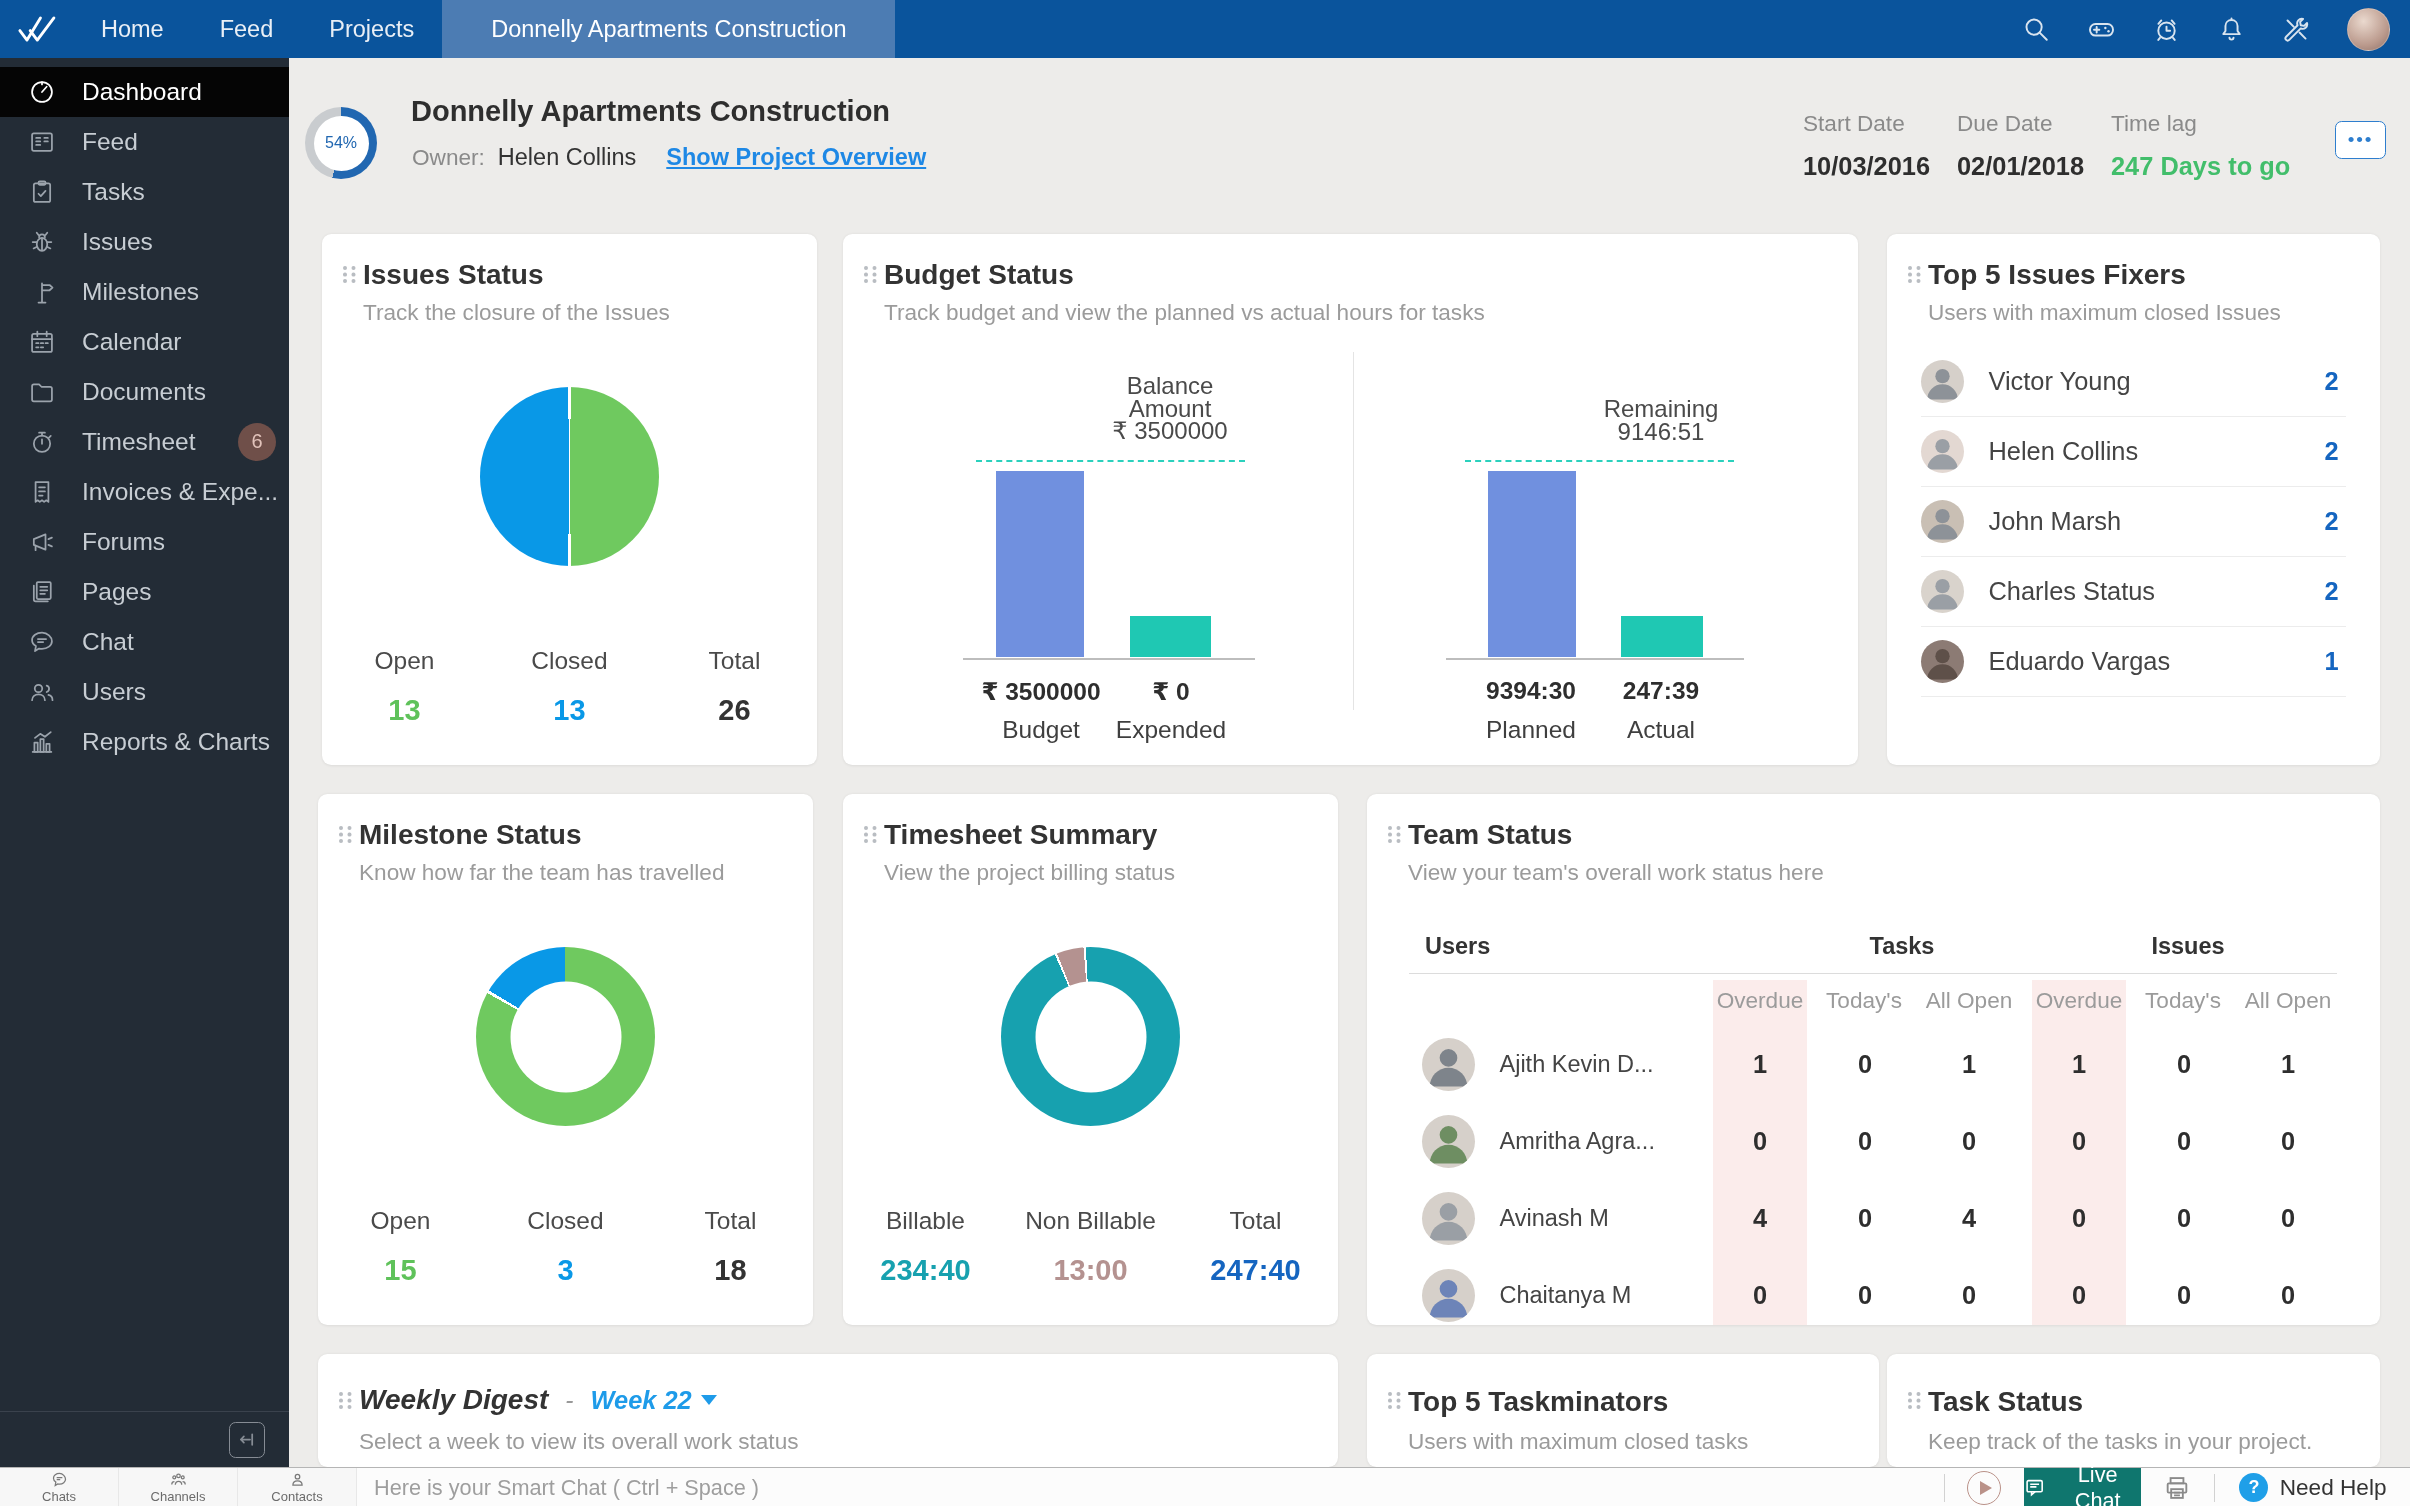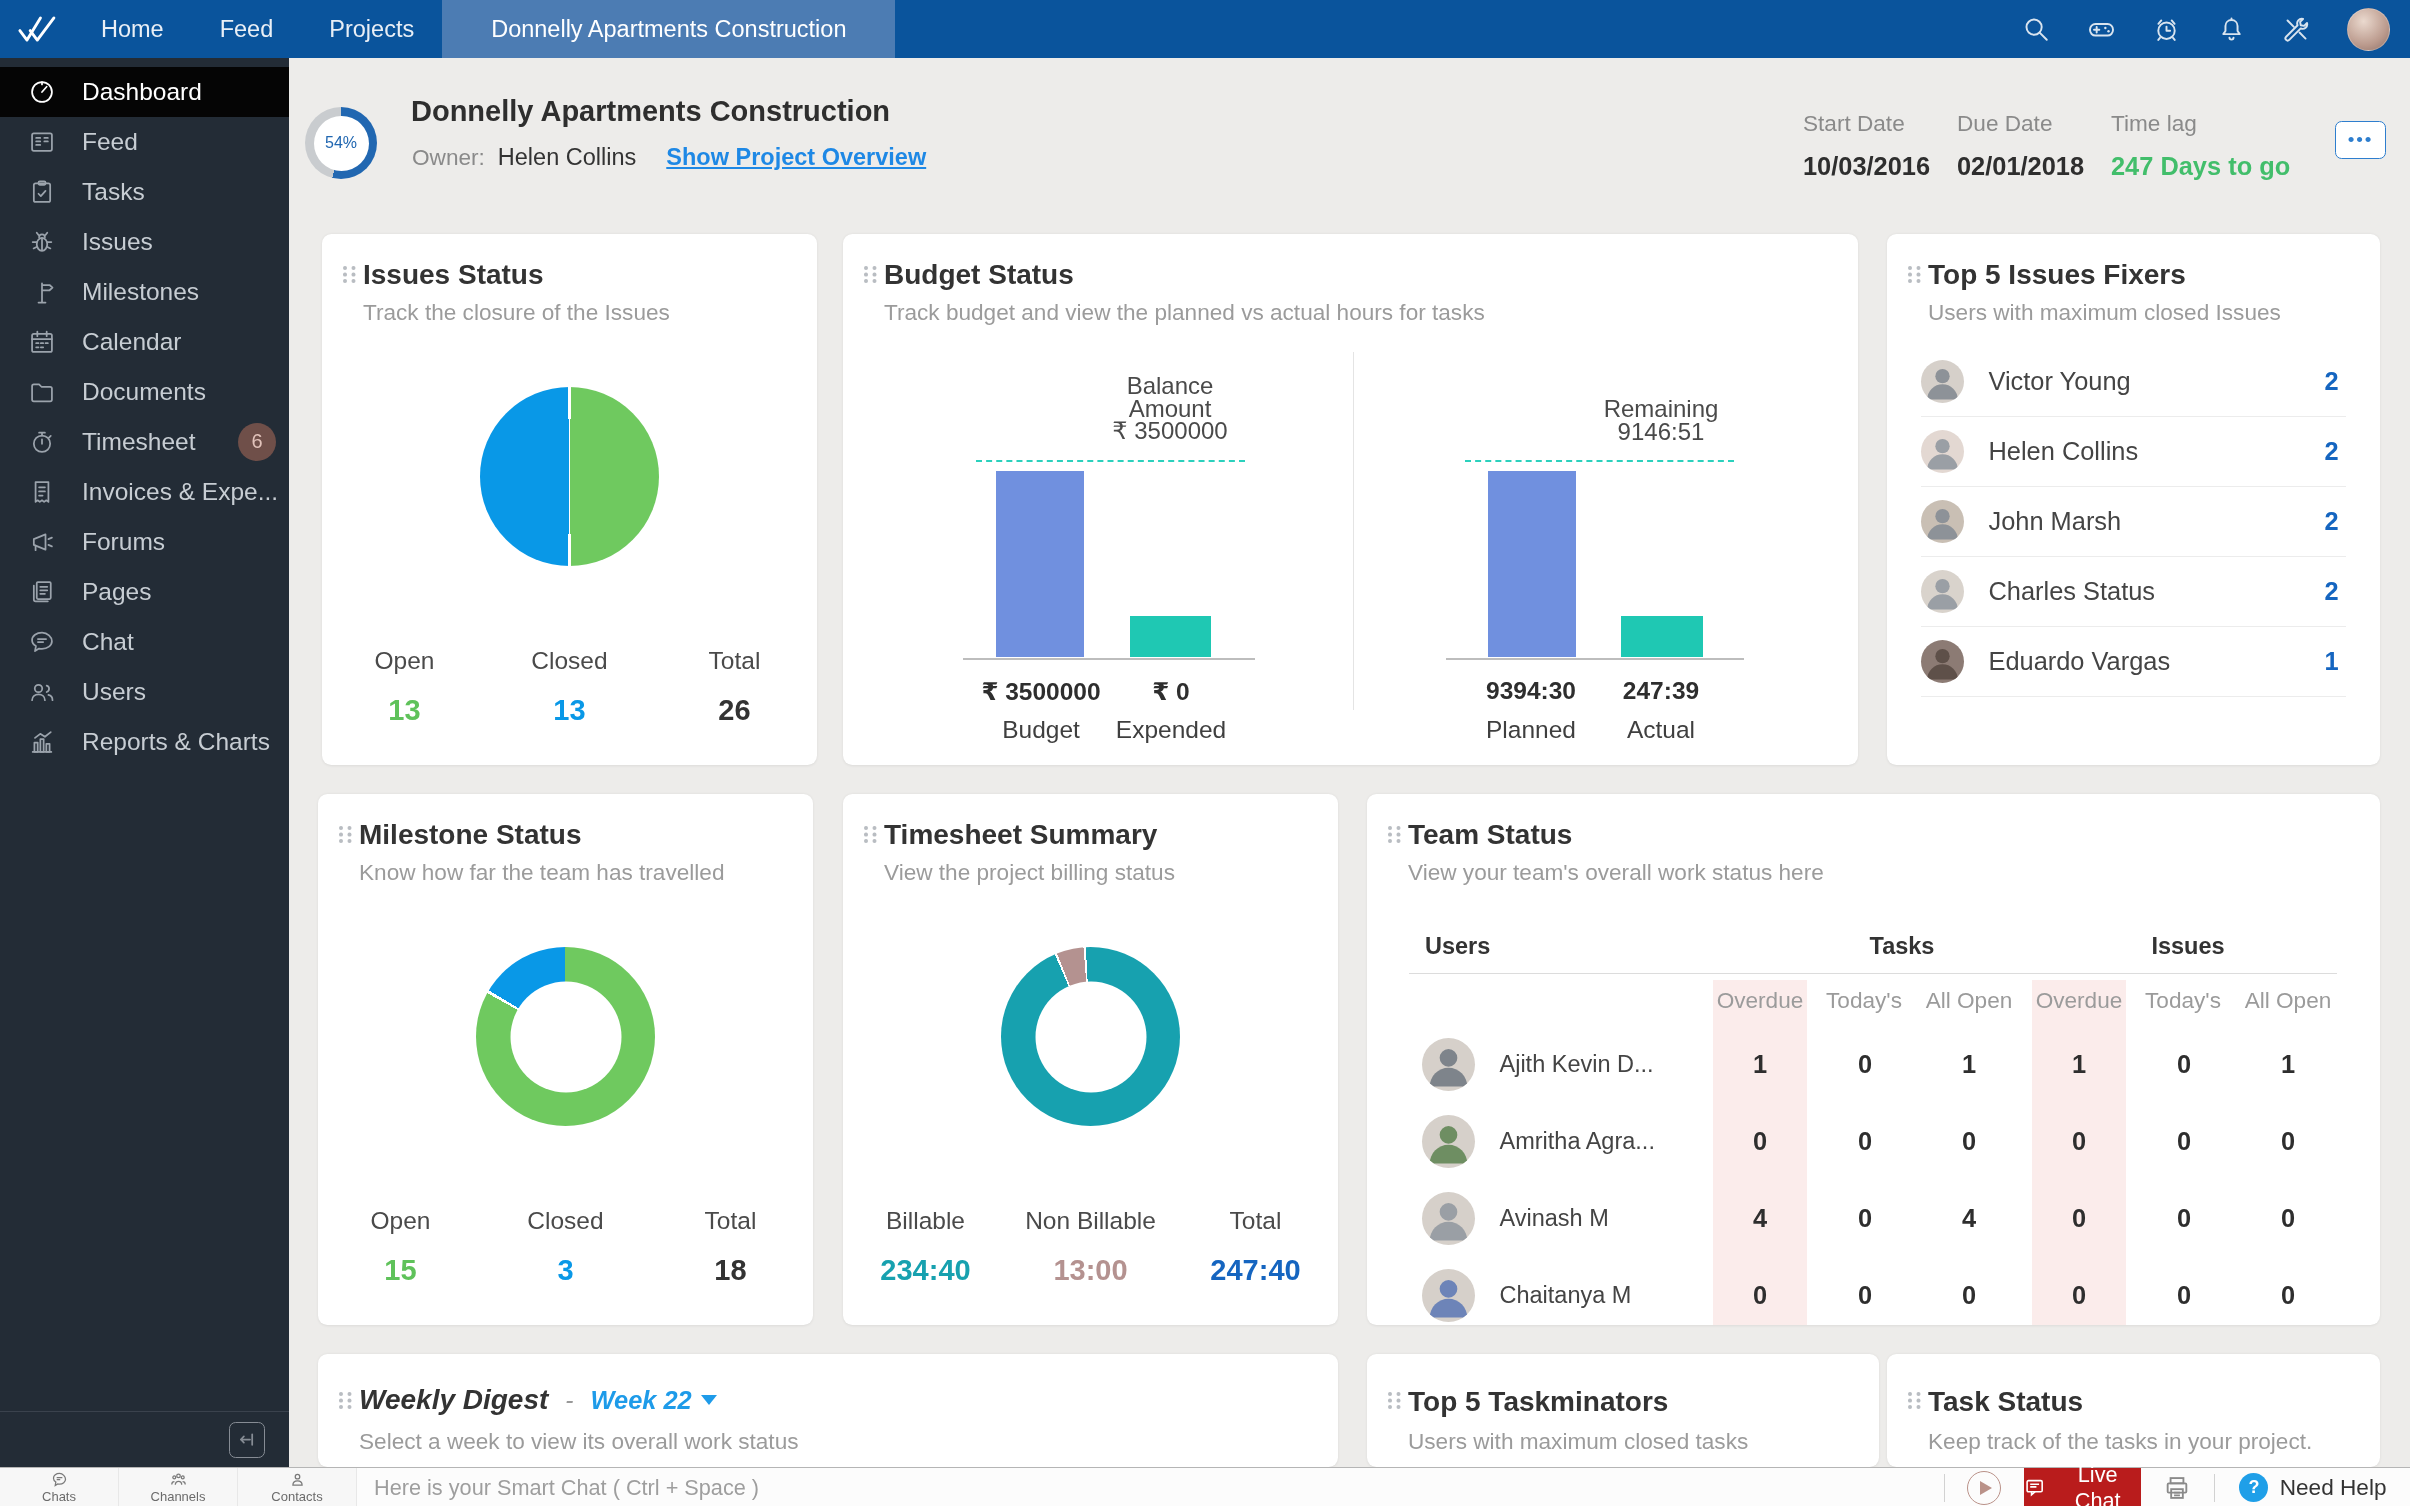--- a/index.html
+++ b/index.html
@@ -112,21 +112,21 @@
   
   .bottombar { position:absolute; left:0; top:1467px; width:2411px; height:40px; background:#FCFCFC; border-top:0.9px solid #B5B5B5; display:flex; align-items:stretch; z-index:60; }
   .dock-tab { width:119px; display:flex; flex-direction:column; align-items:center; justify-content:center; gap:0.9px; color:#6B6B6B; border-right:0.9px solid #E8E8E8; cursor:pointer; background:#F7F7F7; }
   .dock-tab svg { width:17px; height:17px; color:#7A7A7A; }
   .dock-lbl { font-size:13px; color:#6B6B6B; }
   .smart-input { flex:1; border:none; outline:none; background:transparent; font-size:21.7px; color:#555; padding-left:17px; font-family:inherit; }
   .smart-input::placeholder { color:#9E9E9E; }
   .bb-div { width:0.9px; height:28px; background:#D2D2D2; align-self:center; }
   .play-btn { width:34px; height:34px; border:1.9px solid #BA9289; border-radius:50%; margin:0 22.6px; align-self:center; display:flex; align-items:center; justify-content:center; cursor:pointer; background:transparent; }
   .play-tri { width:0; height:0; border-top:7.5px solid transparent; border-bottom:7.5px solid transparent; border-left:12.2px solid #BA9289; margin-left:3.8px; }
-  .livechat { width:117px; background:#b91c1c; color:#fff; display:flex; align-items:center; justify-content:center; gap:9.4px; font-size:21.7px; cursor:pointer; border:none; }
+  .livechat { width:117px; background:#0f766e; color:#fff; display:flex; align-items:center; justify-content:center; gap:9.4px; font-size:21.7px; cursor:pointer; border:none; }
   .livechat svg { width:22.6px; height:22.6px; }
   .print-btn { margin:0 22.6px; align-self:center; color:#8A8A8A; background:transparent; border:none; cursor:pointer; }
   .print-btn svg { width:28px; height:28px; }
   .need-help { display:flex; align-items:center; gap:11.3px; margin:0 24.5px; font-size:22.6px; color:#333; cursor:pointer; background:transparent; border:none; font-family:inherit; }
   .help-circ { width:29px; height:29px; border-radius:50%; background:#1F9FE8; color:#fff; font-size:18px; font-weight:700; display:flex; align-items:center; justify-content:center; }
 </style>
 </head>
 <body>
 
 <div class="topnav">

